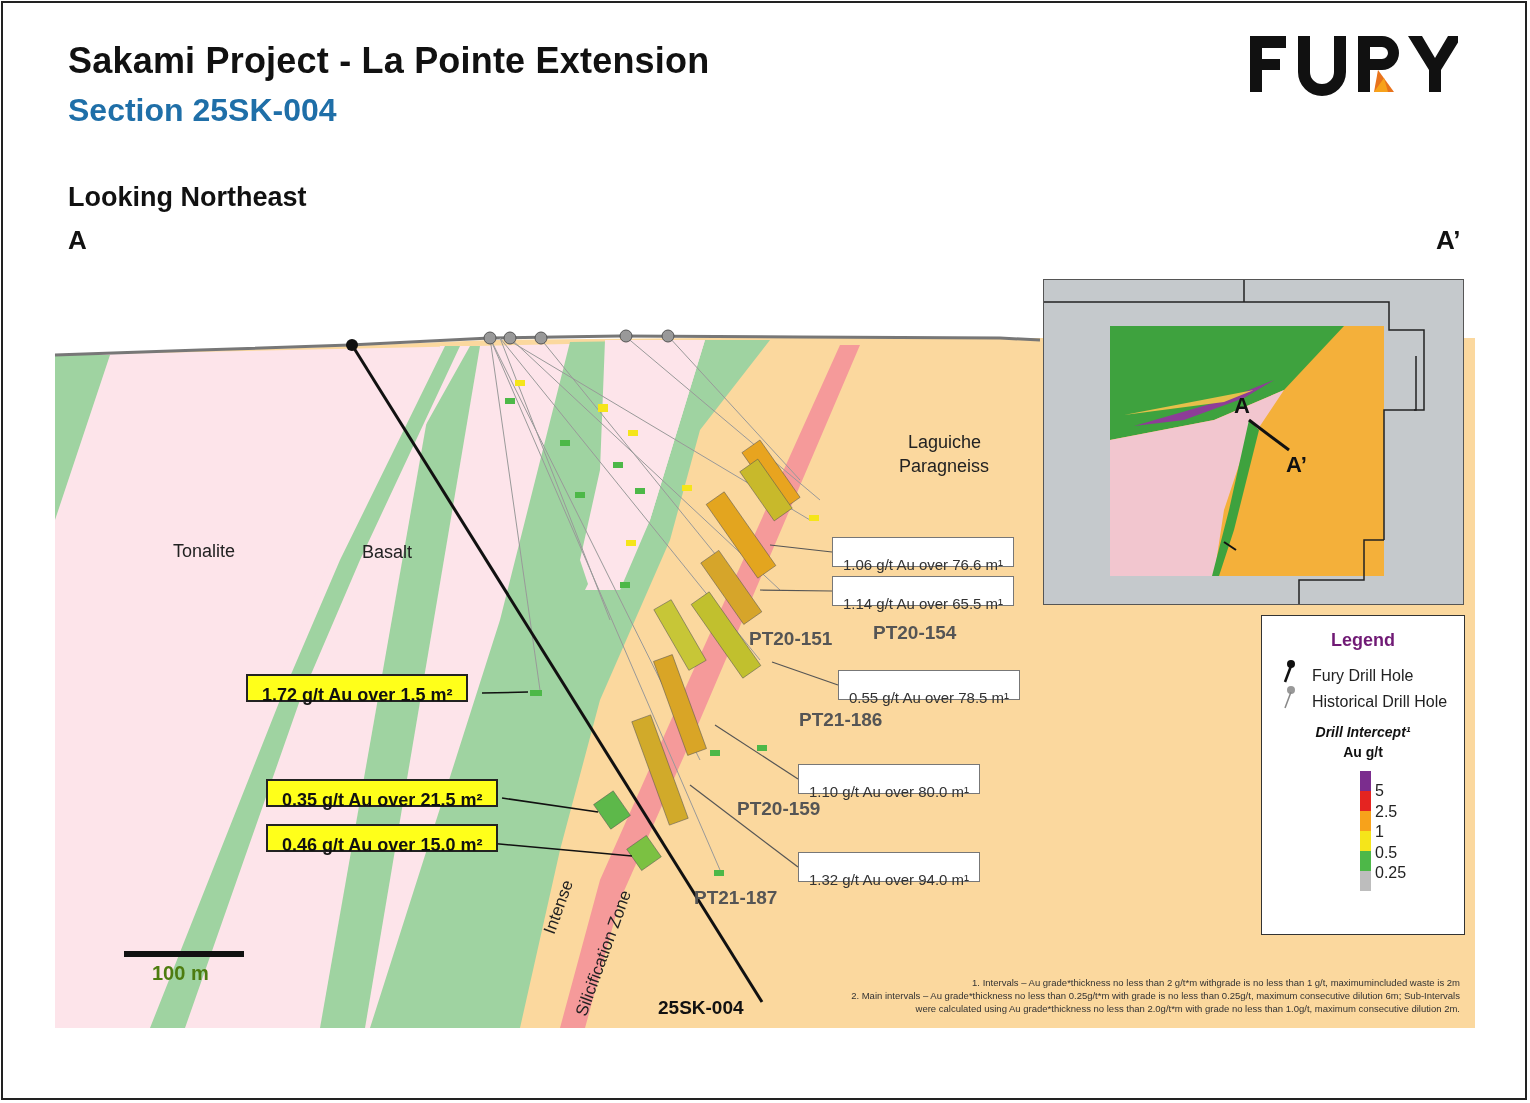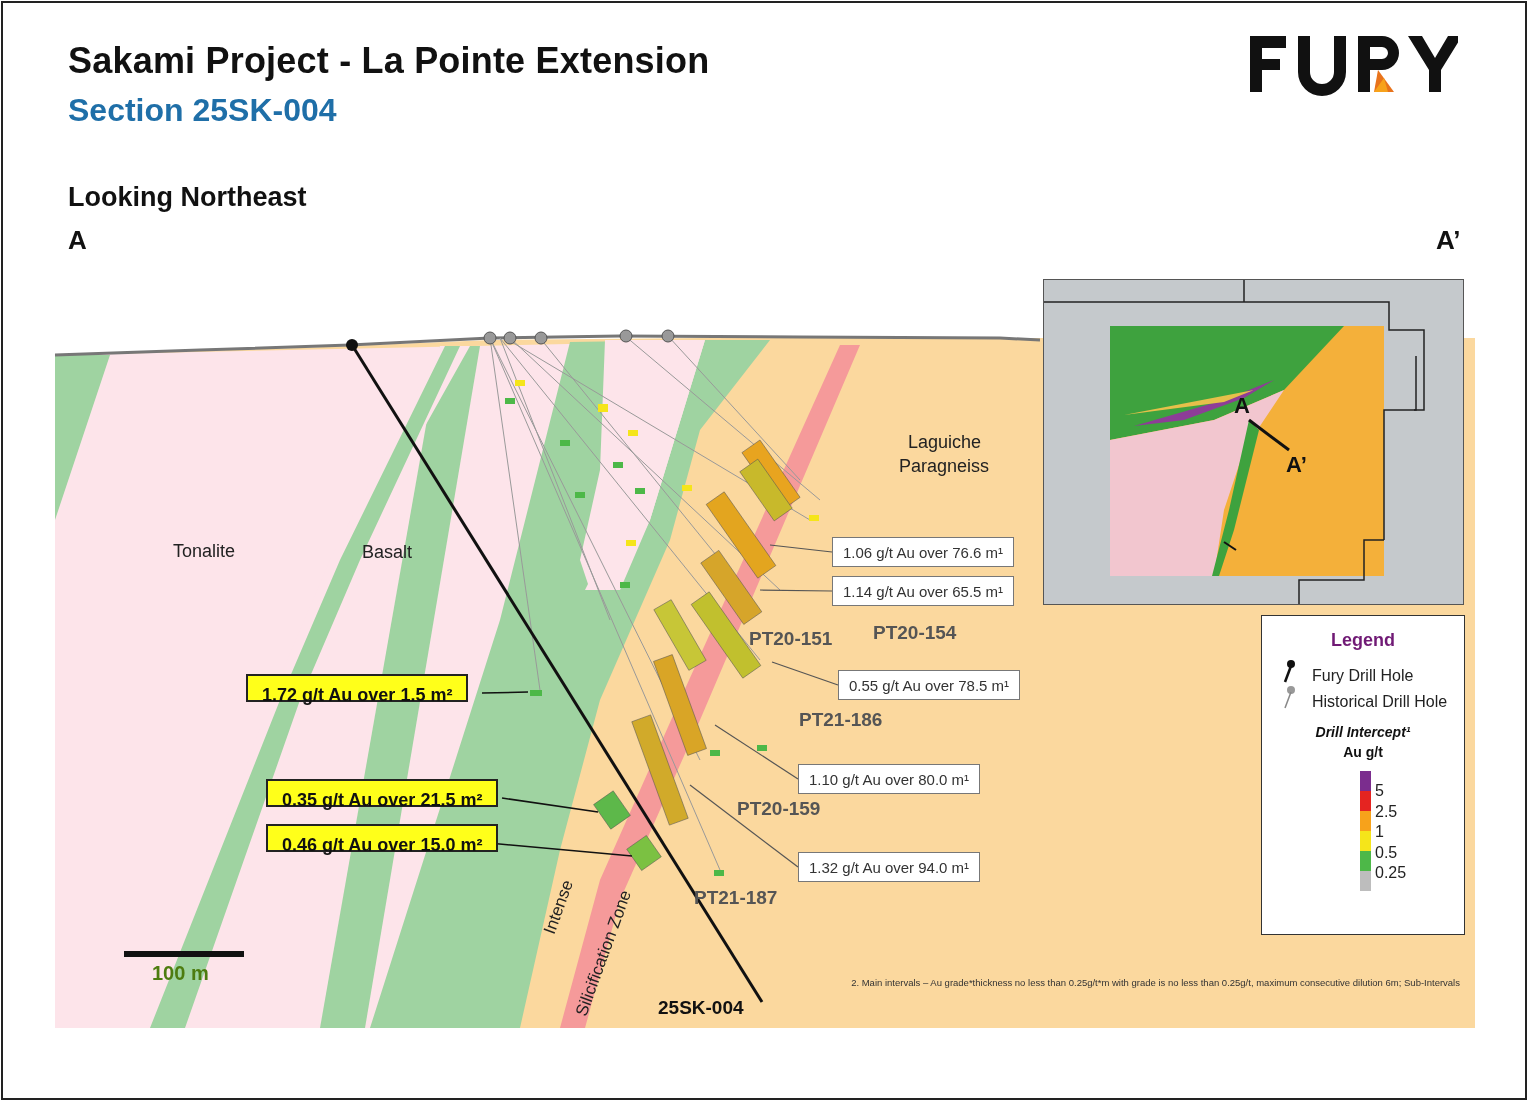--- a/index.html
+++ b/index.html
@@ -7,21 +7,21 @@
   .frame{position:absolute;left:1px;top:1px;width:1526px;height:1099px;border:2px solid #222;box-sizing:border-box;}
   .title{position:absolute;left:68px;top:40px;font-size:36px;font-weight:bold;color:#111;letter-spacing:0.2px;}
   .subtitle{position:absolute;left:68px;top:92px;font-size:32px;font-weight:bold;color:#1f6fa8;}
   .logo{position:absolute;left:1248px;top:30px;height:68px;width:210px;}
   .looking{position:absolute;left:68px;top:182px;font-size:27px;font-weight:bold;color:#111;}
   .endA{position:absolute;left:68px;top:225px;font-size:26px;font-weight:bold;color:#111;}
   .endA2{position:absolute;left:1436px;top:225px;font-size:26px;font-weight:bold;color:#111;}
   svg.section{position:absolute;left:0;top:0;}
   .lbl{position:absolute;font-size:18px;color:#222;}
   .hole{position:absolute;font-size:19px;font-weight:bold;color:#555;}
-  .ibox{position:absolute;background:#fff;border:1.5px solid #777;font-size:15px;color:#333;padding:0 10px;height:30px;line-height:30px;white-space:nowrap;box-sizing:border-box;text-align:right;}
+  .ibox{position:absolute;background:#fff;border:1.5px solid #777;font-size:15px;color:#333;padding:12px 10px;height:30px;line-height:30px;white-space:nowrap;box-sizing:border-box;text-align:right;}
   .ybox{position:absolute;background:#ffff1a;border:2px solid #222;font-size:18px;font-weight:bold;color:#111;padding:0 14px;height:28px;line-height:38px;white-space:nowrap;box-sizing:border-box;}
   .inset{position:absolute;left:1043px;top:279px;width:421px;height:326px;border:1.5px solid #555;box-sizing:border-box;overflow:hidden;background:#c8cbce;}
   .legend{position:absolute;left:1261px;top:615px;width:204px;height:320px;background:#fff;border:1.5px solid #333;box-sizing:border-box;}
   .legend .lt{position:absolute;left:0;width:100%;top:14px;text-align:center;font-size:18px;font-weight:bold;color:#701a75;}
   .legend .row{position:absolute;left:18px;font-size:16px;color:#222;}
   .legend .sub{position:absolute;left:0;width:100%;text-align:center;font-size:14px;font-weight:bold;color:#111;}
   .scale-bar{position:absolute;left:124px;top:951px;width:120px;height:6px;background:#111;}
   .scale-lbl{position:absolute;left:152px;top:962px;font-size:20px;font-weight:bold;color:#4d7c0f;}
   .notes{position:absolute;left:780px;top:976px;width:680px;text-align:right;font-size:9.5px;color:#333;line-height:13px;}
 </style>
@@ -211,14 +211,16 @@
   <div class="row" style="left:113px;top:187px;">2.5</div>
   <div class="row" style="left:113px;top:207px;">1</div>
   <div class="row" style="left:113px;top:228px;">0.5</div>
   <div class="row" style="left:113px;top:248px;">0.25</div>
 </div>
 
 <div class="scale-bar"></div>
 <div class="scale-lbl">100 m</div>
 
 <div class="notes">
+  <div>1. Intervals – Au grade*thickness no less than 2 g/t*m withgrade is no less than 1 g/t, maximumincluded waste is 2m</div>
   <div>2. Main intervals – Au grade*thickness no less than 0.25g/t*m with grade is no less than 0.25g/t, maximum consecutive dilution 6m; Sub-Intervals</div>
+  <div>were calculated using Au grade*thickness no less than 2.0g/t*m with grade no less than 1.0g/t, maximum consecutive dilution 2m.</div>
 </div>
 
 </body></html>

